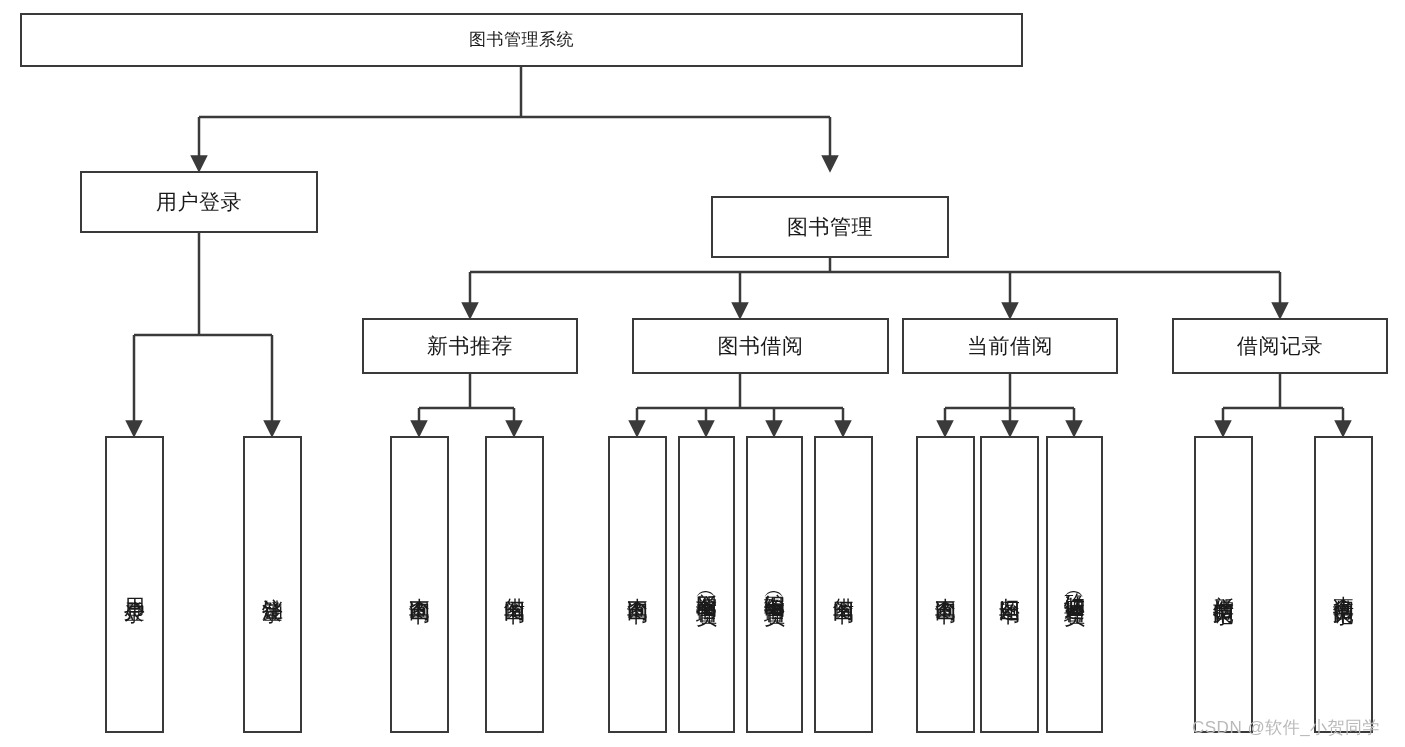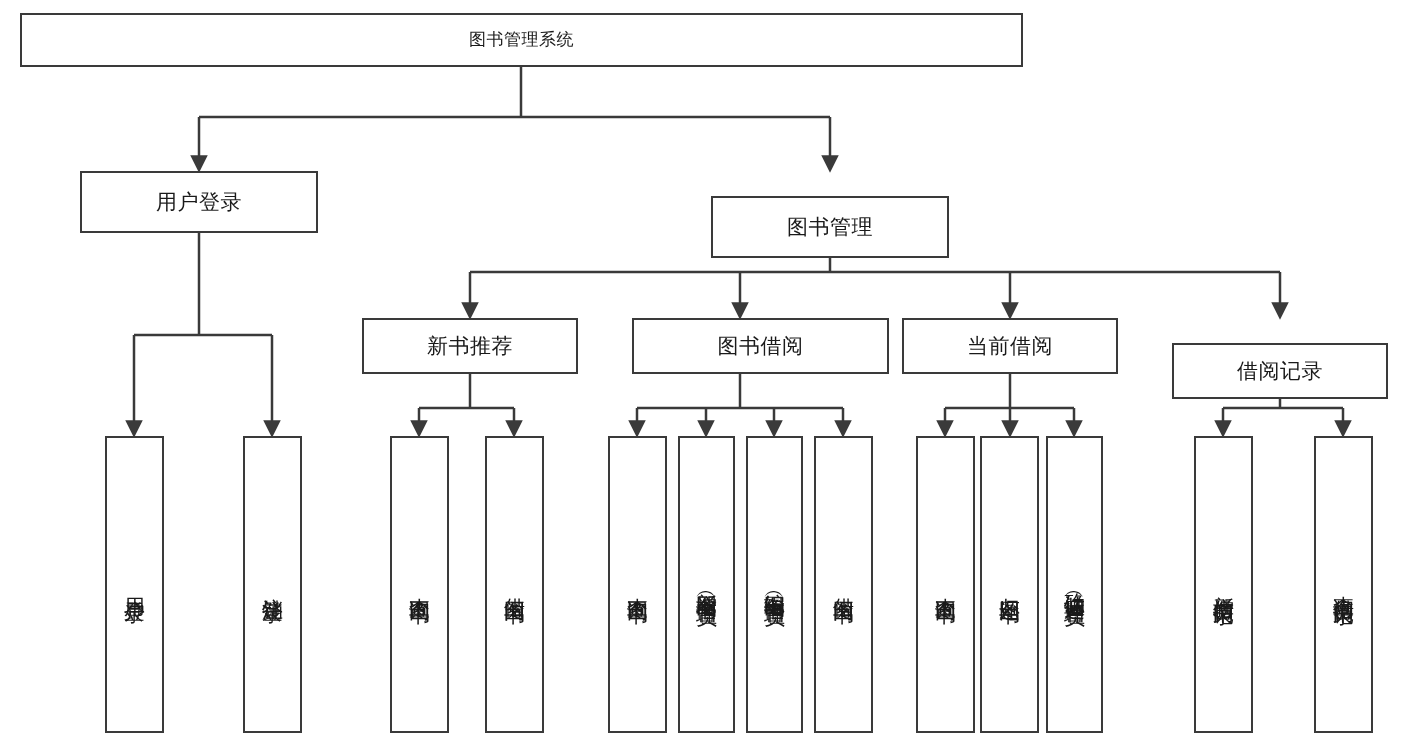--- a/index.html
+++ b/index.html
@@ -132,21 +132,21 @@
 
   <div class="node horiz" style="left:362px;top:318px;width:216px;height:56px;">
     <span class="label">新书推荐</span>
   </div>
   <div class="node horiz" style="left:632px;top:318px;width:257px;height:56px;">
     <span class="label">图书借阅</span>
   </div>
   <div class="node horiz" style="left:902px;top:318px;width:216px;height:56px;">
     <span class="label">当前借阅</span>
   </div>
-  <div class="node horiz" style="left:1172px;top:318px;width:216px;height:56px;margin-top:25px;">
+  <div class="node horiz" style="left:1172px;top:318px;width:216px;height:56px;">
     <span class="label">借阅记录</span>
   </div>
 
   <div class="node vert" style="left:105px;top:436px;width:59px;height:297px;">
     <span class="label">用户登录</span>
   </div>
   <div class="node vert" style="left:243px;top:436px;width:59px;height:297px;">
     <span class="label">注销登录</span>
   </div>
 
@@ -180,14 +180,17 @@
     <span class="label">确认归还（管理员）</span>
   </div>
 
   <div class="node vert" style="left:1194px;top:436px;width:59px;height:297px;">
     <span class="label">新增借阅记录</span>
   </div>
   <div class="node vert" style="left:1314px;top:436px;width:59px;height:297px;">
     <span class="label">查询借阅记录</span>
   </div>
 
+  <div class="watermark" style="left:1192px;top:716px;">
+    <span>CSDN @软件_小贺同学</span>
+  </div>
 
 </div>
 
 </body></html>

